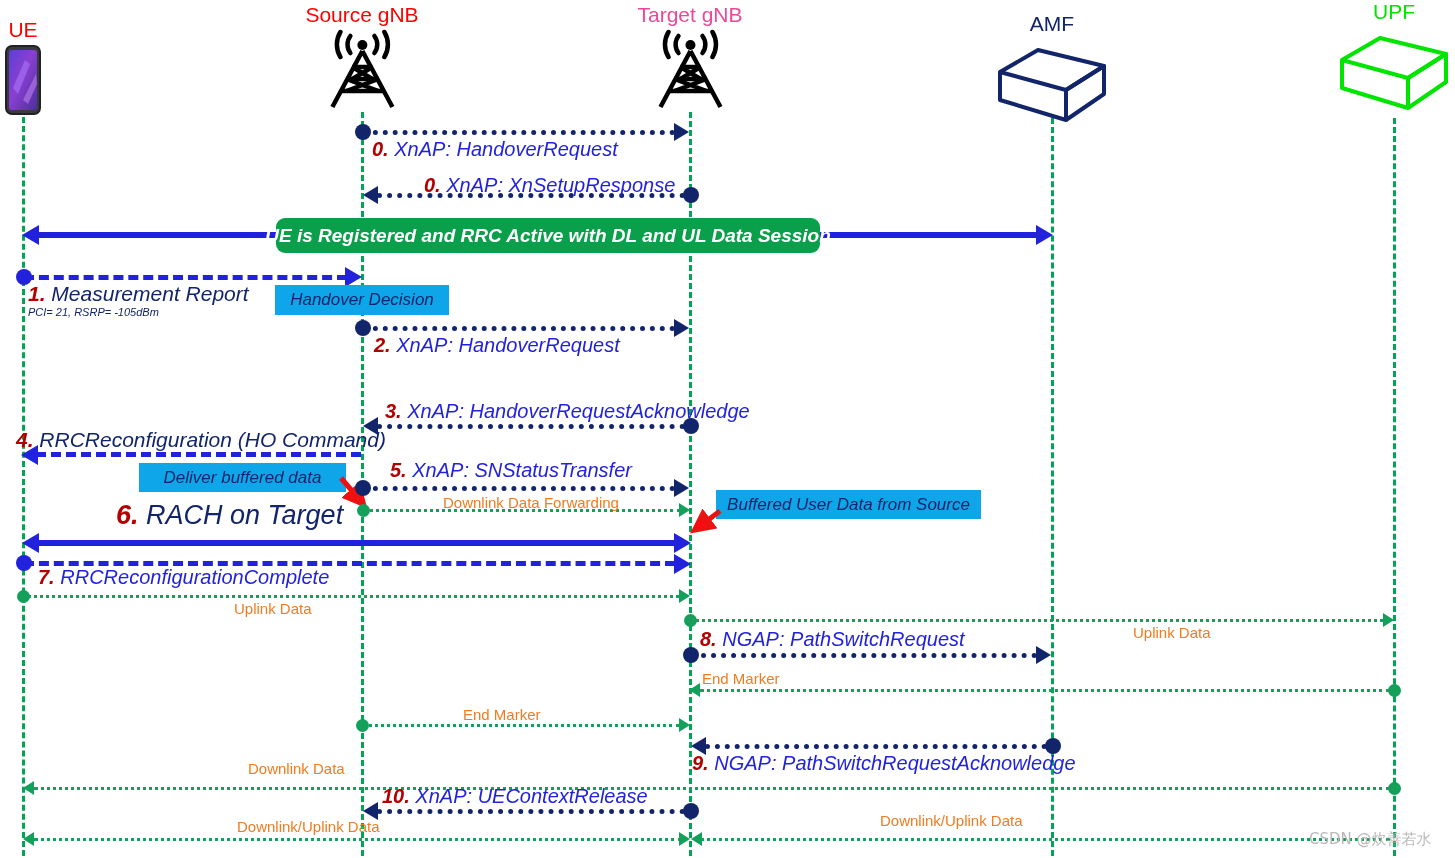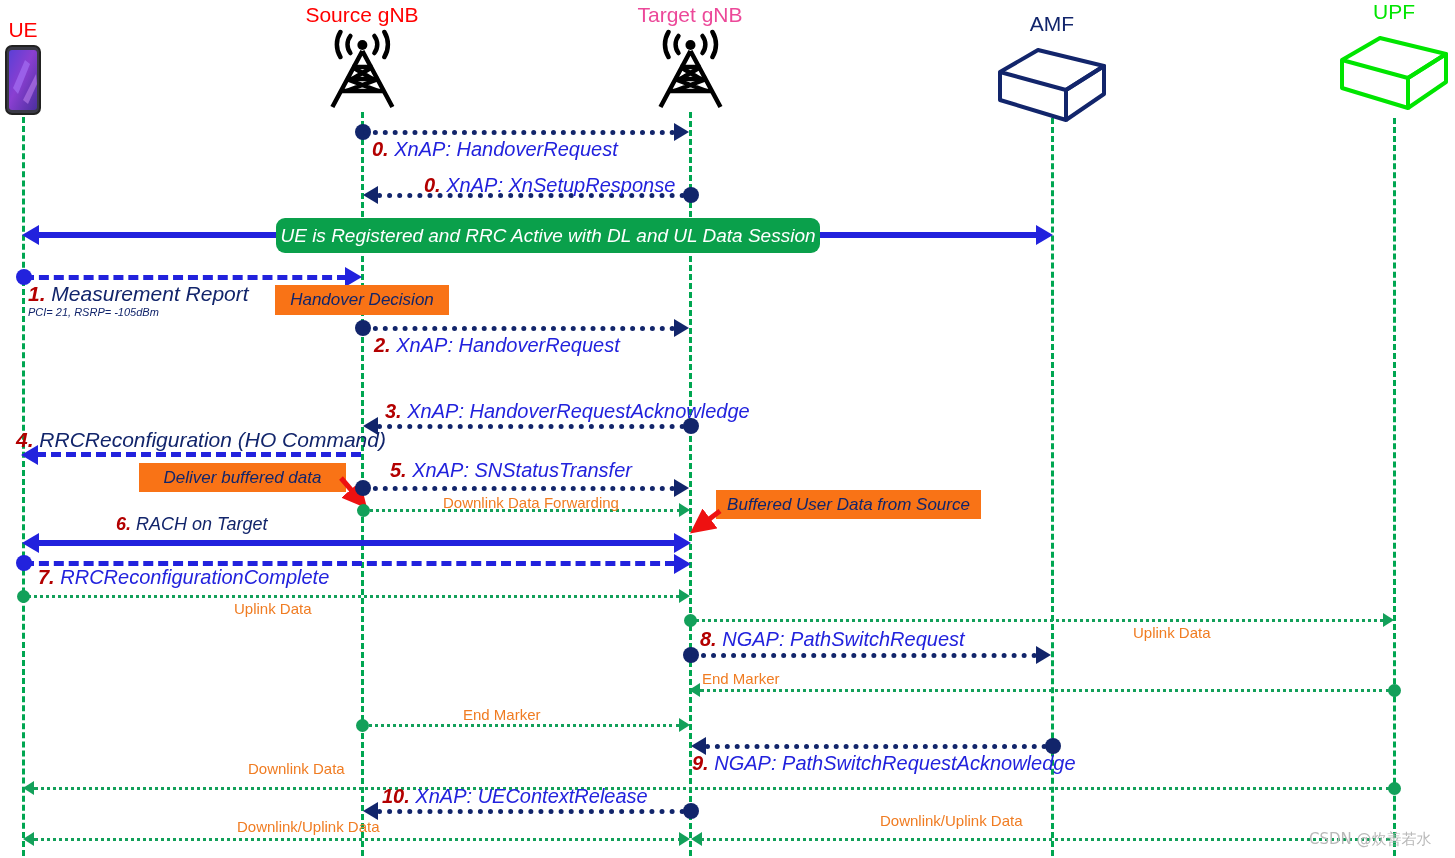--- a/index.html
+++ b/index.html
@@ -36,23 +36,23 @@
   
   .lbl{position:absolute;white-space:nowrap;font-style:italic;}
   .lbl-msg{font-size:20px;color:#2222dd;font-weight:normal;}
   .lbl-msg .num{color:#b30000;font-weight:bold;font-style:italic;}
   .lbl-navy{font-size:20px;color:#12256b;text-align:right;}
   .lbl-navy .num{color:#b30000;font-weight:bold;}
   .lbl-sub{font-size:11px;color:#12256b;font-style:italic;}
   .lbl-data{font-size:15px;color:#f07c22;font-style:normal;white-space:nowrap;position:absolute;}
 
   
-  .greybox{position:absolute;background:#f97316;color:#12256b;font-style:italic;font-size:17px;
+  .greybox{position:absolute;background:#0ea5e9;color:#12256b;font-style:italic;font-size:17px;
            display:flex;align-items:center;justify-content:center;padding:0 14px;box-sizing:border-box;white-space:nowrap;}
-  .greenbar{position:absolute;background:#0aa04b;border-radius:9px;color:#fff;font-weight:normal;font-style:italic;
+  .greenbar{position:absolute;background:#0aa04b;border-radius:9px;color:#fff;font-weight:bold;font-style:italic;
             font-size:19px;display:flex;align-items:center;justify-content:center;white-space:nowrap;}
 
   .redarrow{position:absolute;}
   .watermark{position:absolute;font-size:15px;color:#b9b9b9;white-space:nowrap;font-family:"DejaVu Sans",sans-serif;}
 </style>
 </head>
 <body>
 
 <div id="stage">
 
@@ -253,21 +253,21 @@
           </marker>
         </defs>
       <line x1="30" y1="3" x2="10" y2="18" stroke="#ee1111" stroke-width="5" marker-end="url(#rh2)"></line>
     </svg>
   </div>
 
   <div>
     <div class="line-solid-blue" style="left:37px;top:540px;width:638px;"></div>
     <div class="ah ah-l-blue" style="left:22px;top:533px;"></div>
     <div class="ah ah-r-blue" style="left:674px;top:533px;"></div>
-    <div class="lbl lbl-navy" style="left:116px;top:514px;font-size:18px;">
+    <div class="lbl lbl-navy" style="left:116px;top:500px;font-size:27px;">
       <span class="num">6.</span><span> RACH on Target</span>
     </div>
   </div>
 
   <div>
     <div class="dot dot-blue" style="left:16px;top:555px;"></div>
     <div class="line-dashed-blue" style="left:24px;top:561px;width:651px;"></div>
     <div class="ah ah-r-blue" style="left:674px;top:554px;"></div>
     <div class="lbl lbl-msg" style="left:38px;top:566px;">
       <span class="num">7.</span><span> RRCReconfigurationComplete</span>

